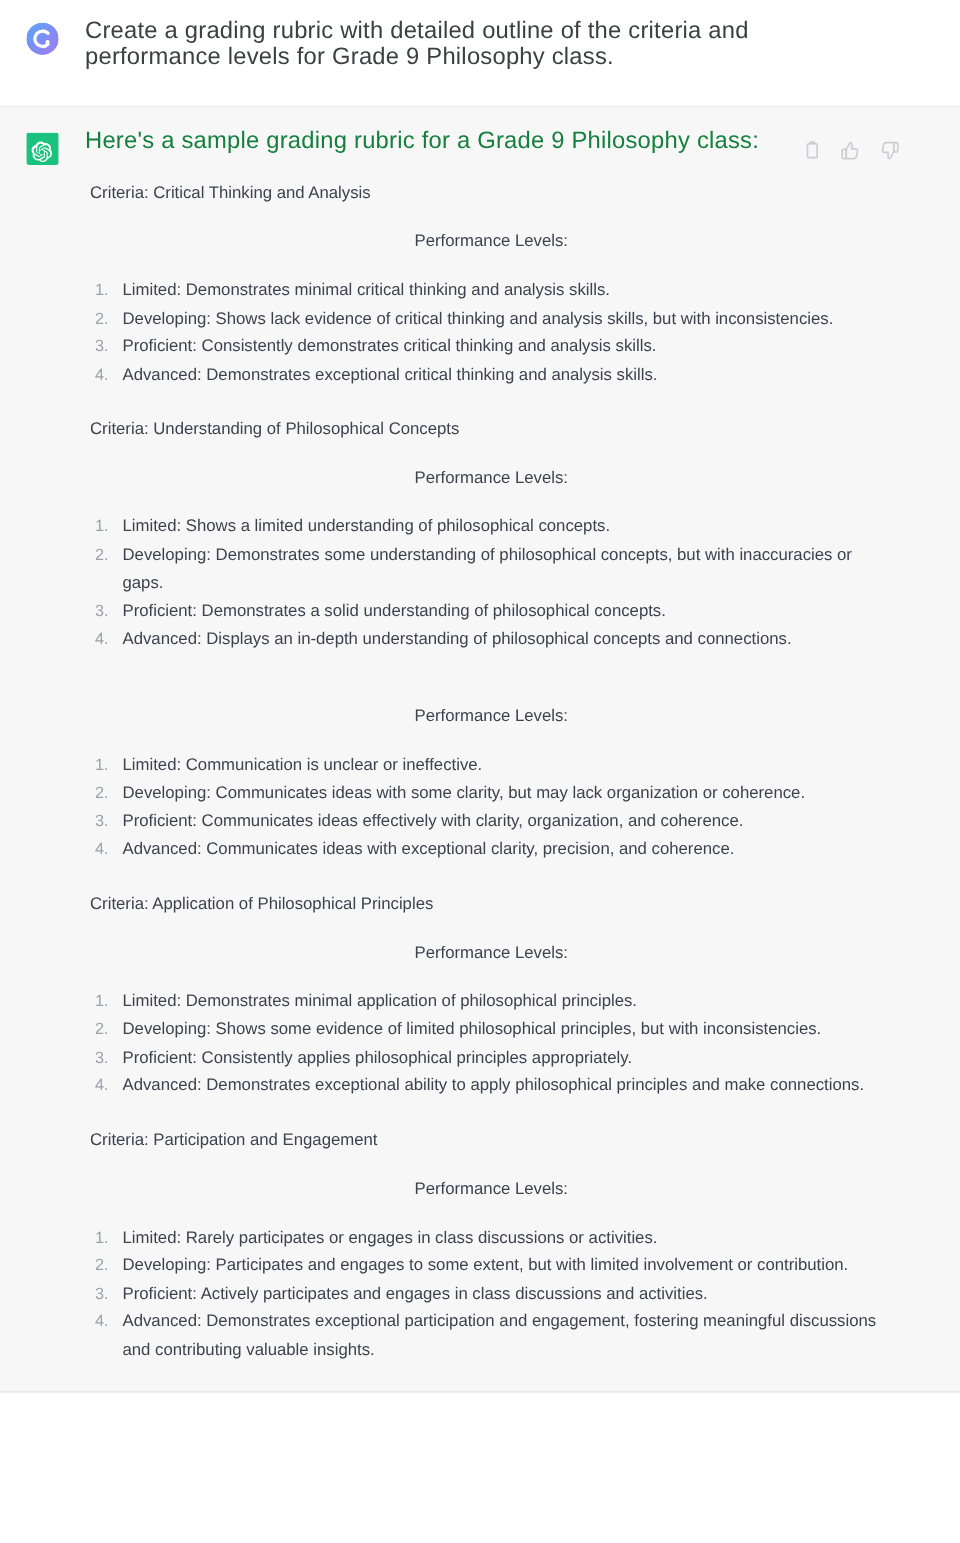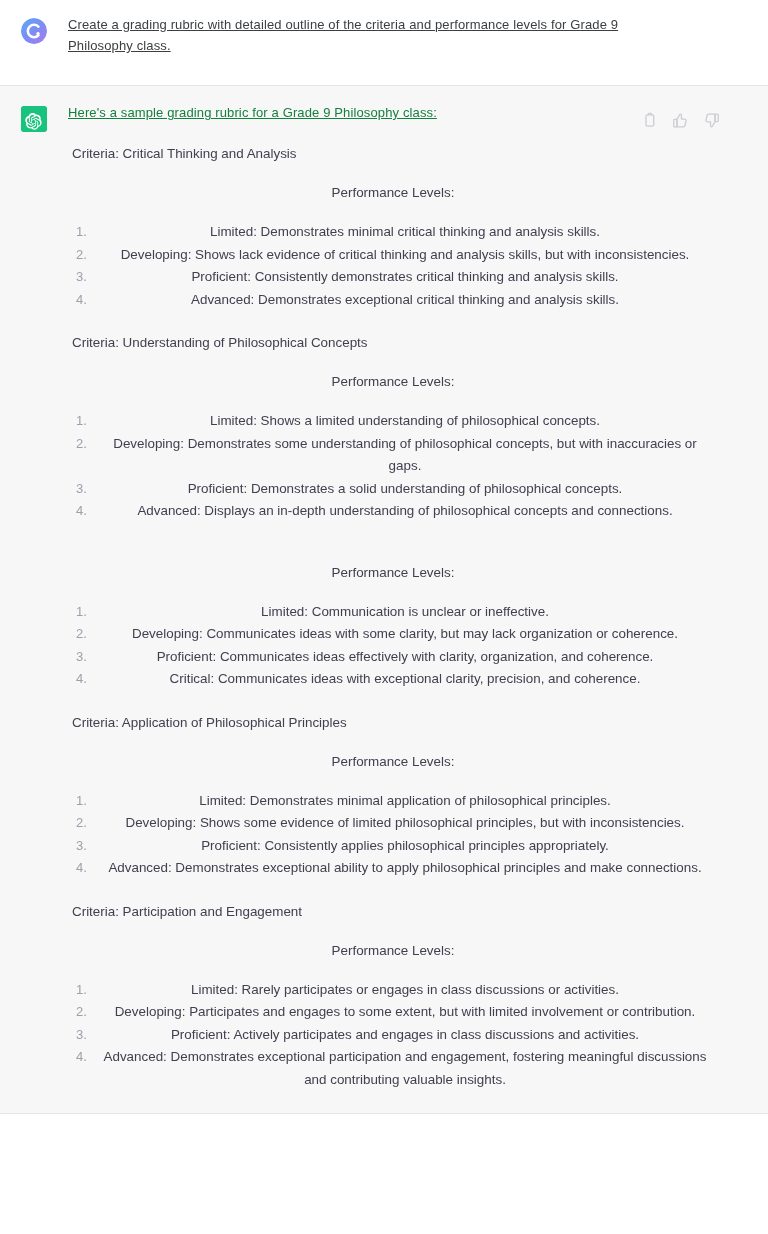--- a/index.html
+++ b/index.html
@@ -64,25 +64,24 @@
 
   .body-col {
     flex: 1 1 auto;
     padding-right: 56px;
     min-width: 0;
   }
 
   
   .text {
     color: #40414f;
-    font-size: 13px;
+    font-size: 19px;
     line-height: 21px;
     letter-spacing: 0.01em;
     margin: 0;
-    text-decoration: underline;
   }
 
   .user-text {
     color: #3c4043;
     max-width: 566px;
   }
 
   .intro {
     margin: 0 0 0 0;
     color: #15803d;
@@ -109,21 +108,20 @@
 
   .spacer-sm { height: 18px; }
   .spacer-md { height: 20px; }
   .spacer-lg { height: 21px; }
 
   ol.levels {
     margin: 0;
     padding: 0;
     list-style: none;
     counter-reset: lvl;
-    text-align: center;
   }
   ol.levels > li {
     counter-increment: lvl;
     position: relative;
     padding-left: 30px;
     color: #40414f;
     font-size: 13.4px;
     line-height: 22.5px;
     margin: 0;
   }
@@ -251,21 +249,21 @@
 
       <div class="section">
         <div class="spacer-lg"></div>
         <div class="spacer-sm"></div>
         <p class="perf-line">Performance Levels:</p>
         <div class="spacer-sm"></div>
         <ol class="levels">
           <li>Limited: Communication is unclear or ineffective.</li>
           <li>Developing: Communicates ideas with some clarity, but may lack organization or coherence.</li>
           <li>Proficient: Communicates ideas effectively with clarity, organization, and coherence.</li>
-          <li>Critical: Communicates ideas with exceptional clarity, precision, and coherence.</li>
+          <li>Advanced: Communicates ideas with exceptional clarity, precision, and coherence.</li>
         </ol>
       </div>
 
       <div class="section">
         <div class="spacer-lg"></div>
         <p class="criteria-line">Criteria: Application of Philosophical Principles</p>
         <div class="spacer-sm"></div>
         <p class="perf-line">Performance Levels:</p>
         <div class="spacer-sm"></div>
         <ol class="levels">

